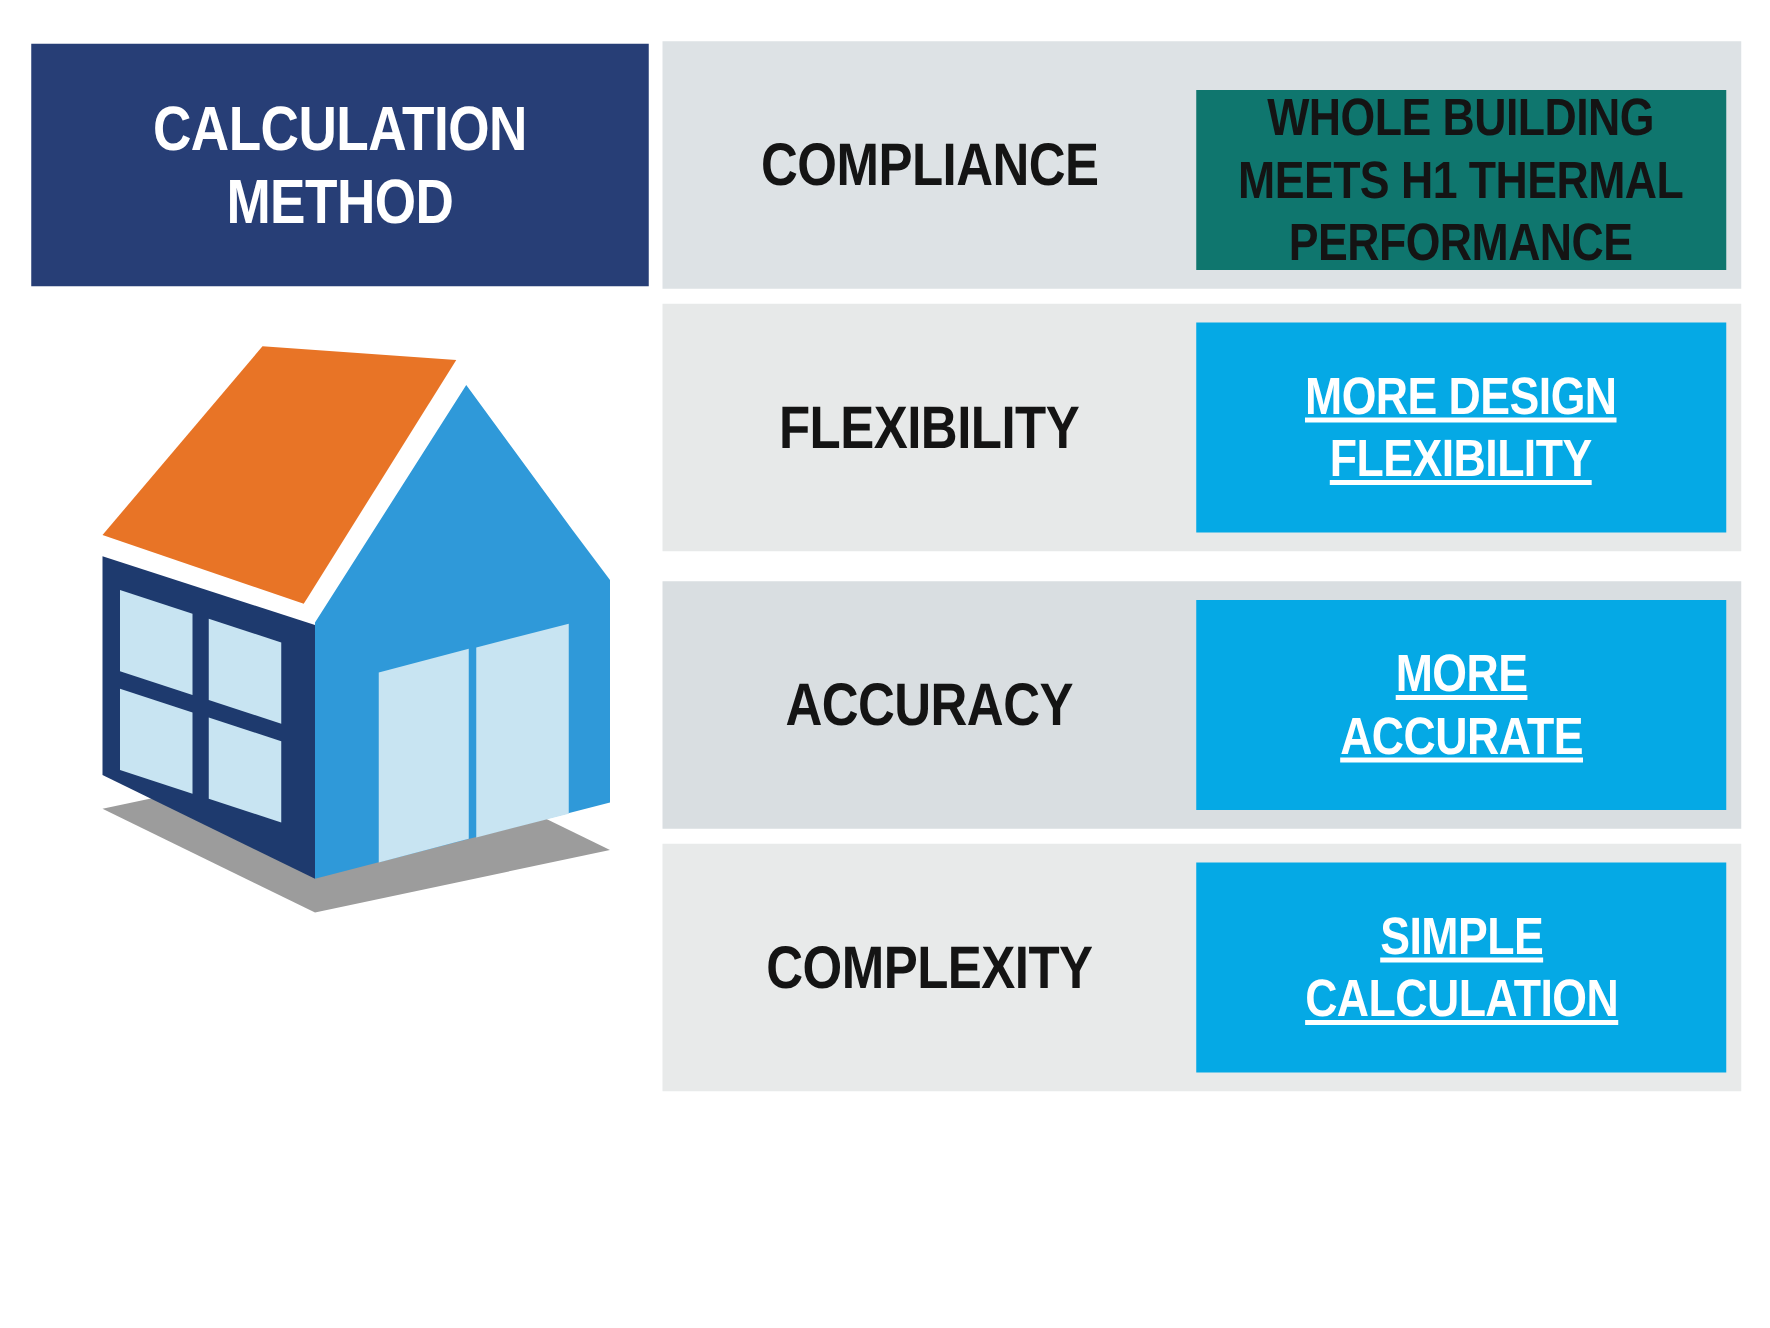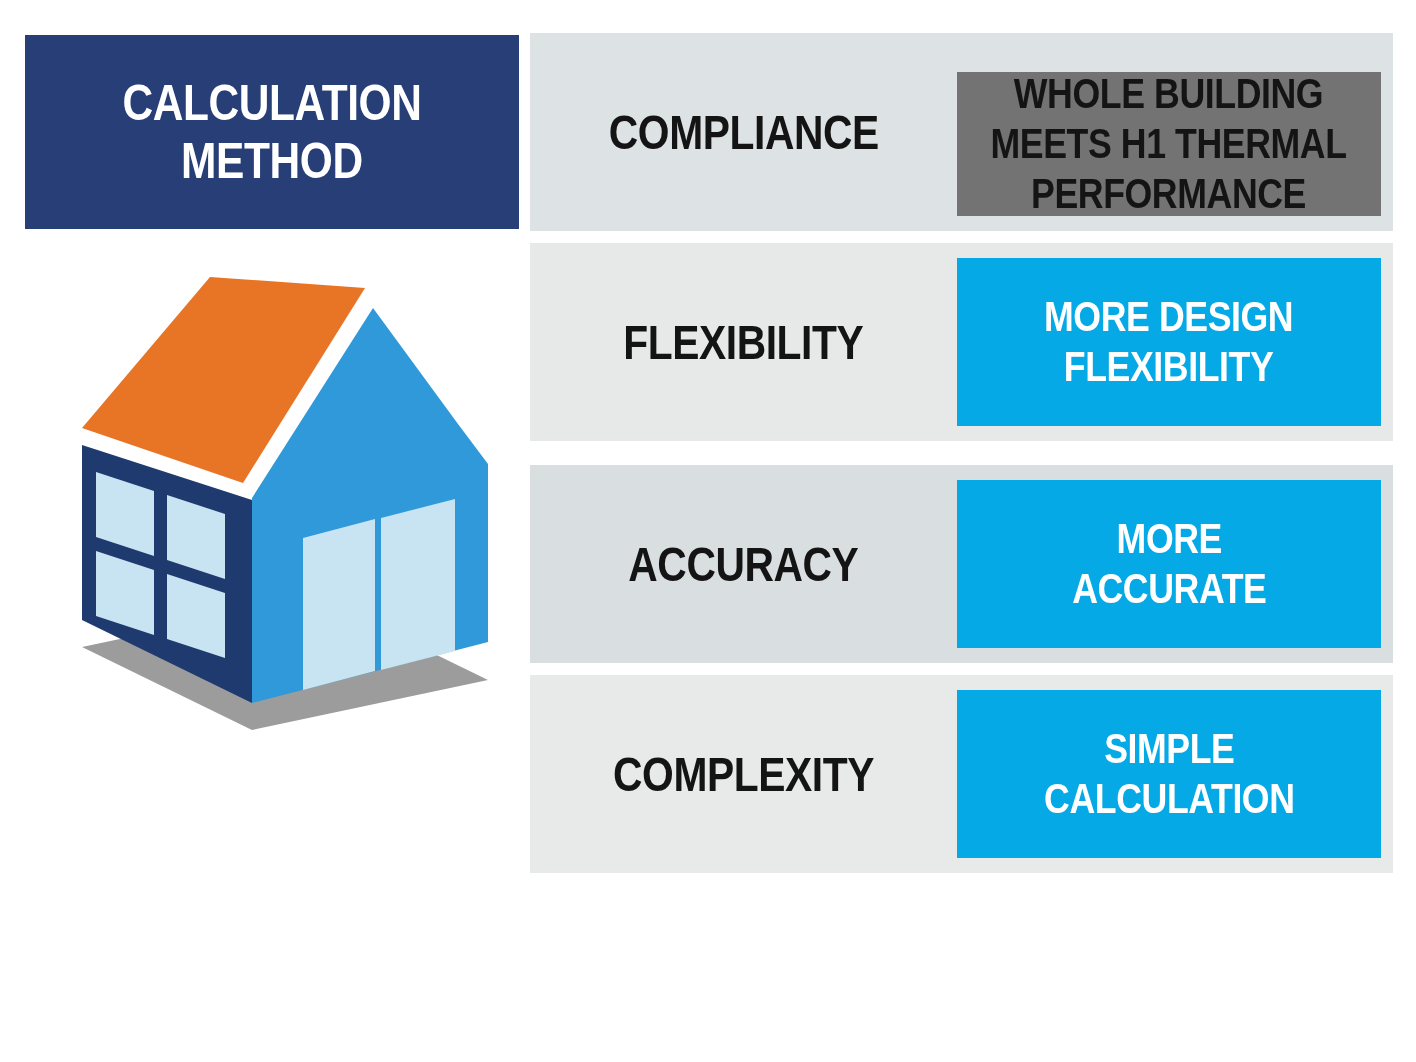--- a/index.html
+++ b/index.html
@@ -49,22 +49,22 @@
     position:absolute; left:0; top:0; bottom:0; width:427px;
     display:flex; align-items:center; justify-content:center;
     font-size:48px; color:#141414;
   }
   .value-box {
     position:absolute; left:427px; right:12px; top:15px; bottom:15px;
     display:flex; align-items:center; justify-content:center;
     font-size:42px; line-height:50px; text-align:center;
   }
   .row:nth-child(5) .value-box { top:12px; bottom:6px; }
-  .value-box.neutral { background:#737373; color:#141414;margin-top:24px; }
-  .value-box.accent  { background:#05a9e5; color:#ffffff; }
+  .value-box.neutral { background:#0f766e; color:#141414;margin-top:24px; }
+  .value-box.accent  { background:#05a9e5; color:#ffffff;text-decoration:underline; }
 </style>
 </head>
 <body>
 
 <div class="page">
 
   <div class="title-box">
     <span class="condense">CALCULATION
 METHOD</span>
   </div>

